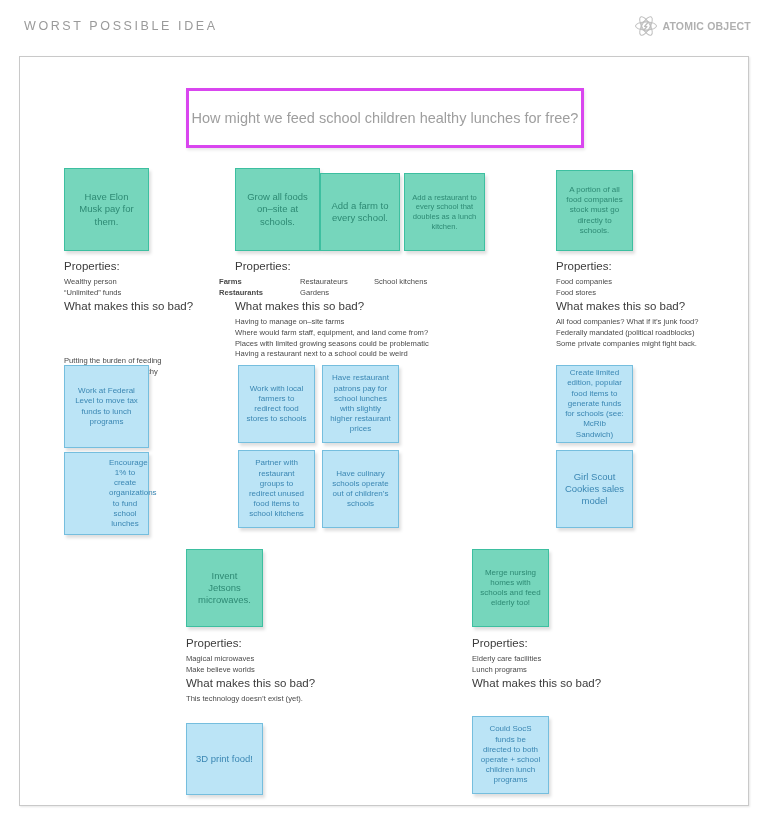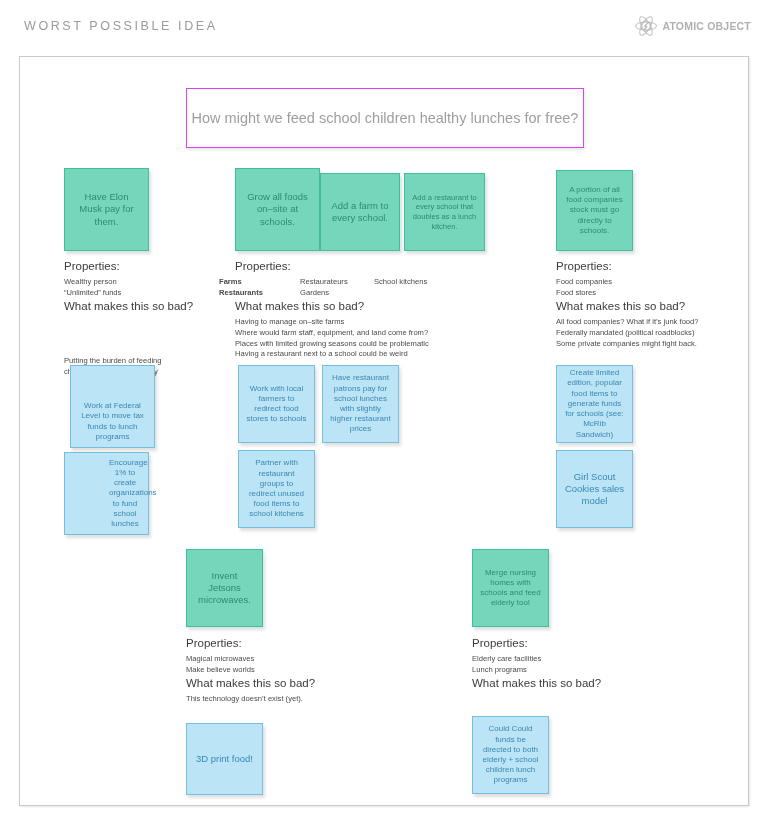--- a/index.html
+++ b/index.html
@@ -56,21 +56,21 @@
     border: 1px solid #c9c9c9;
     background: #ffffff;
     box-shadow: 1px 1px 2px rgba(0,0,0,0.10);
   }
 
   
   .prompt {
     position: absolute;
     left: 186px; top: 88px;
     width: 398px; height: 60px;
-    border: 1px solid #d946ef;
+    border: 3px solid #d946ef;
     background: #ffffff;
     box-shadow: 1px 2px 3px rgba(0,0,0,0.10);
     display: flex;
     align-items: center;
     justify-content: center;
   }
   .prompt-text {
     font-size: 14.5px;
     color: #9e9e9e;
     font-weight: 400;
@@ -153,21 +153,21 @@
   <div class="note teal" style="left:64px; top:168px; width:85px; height:83px; font-size:9.5px;">
     <span>Have Elon Musk pay for them.</span>
   </div>
   <div class="sec-head" style="left:64px; top:260px;">Properties:</div>
   <div class="prop-col" style="left:64px; top:277px; width:160px;">Wealthy person
 “Unlimited” funds</div>
   <div class="sec-head" style="left:64px; top:300px;">What makes this so bad?</div>
   <div class="body-txt" style="left:64px; top:317px; width:165px;margin-top:39px;">Putting the burden of feeding
 children on only the wealthy</div>
 
-  <div class="note blue" style="left:70px; top:365px; width:85px; height:83px; font-size:8px;align-items:flex-end;">
+  <div class="note blue" style="left:64px; top:365px; width:85px; height:83px; font-size:8px;">
     <span>Work at Federal Level to move tax funds to lunch programs</span>
   </div>
   <div class="note blue" style="left:64px; top:452px; width:85px; height:83px; font-size:8px;padding-left:44px;">
     <span>Encourage 1% to create organizations to fund school lunches</span>
   </div>
 
   <div class="note teal" style="left:235px; top:168px; width:85px; height:83px; font-size:9.5px;">
     <span>Grow all foods on–site at schools.</span>
   </div>
   <div class="note teal" style="left:320px; top:173px; width:80px; height:78px; font-size:9.5px;">
@@ -191,20 +191,23 @@
 
   <div class="note blue" style="left:238px; top:365px; width:77px; height:78px; font-size:8px;">
     <span>Work with local farmers to redirect food stores to schools</span>
   </div>
   <div class="note blue" style="left:322px; top:365px; width:77px; height:78px; font-size:8px;">
     <span>Have restaurant patrons pay for school lunches with slightly higher restaurant prices</span>
   </div>
   <div class="note blue" style="left:238px; top:450px; width:77px; height:78px; font-size:8px;">
     <span>Partner with restaurant groups to redirect unused food items to school kitchens</span>
   </div>
+  <div class="note blue" style="left:322px; top:450px; width:77px; height:78px; font-size:8px;">
+    <span>Have culinary schools operate out of children’s schools</span>
+  </div>
 
   <div class="note teal" style="left:556px; top:170px; width:77px; height:81px; font-size:8px;">
     <span>A portion of all food companies stock must go directly to schools.</span>
   </div>
   <div class="sec-head" style="left:556px; top:260px;">Properties:</div>
   <div class="prop-col" style="left:556px; top:277px; width:150px;">Food companies
 Food stores</div>
   <div class="sec-head" style="left:556px; top:300px;">What makes this so bad?</div>
   <div class="body-txt" style="left:556px; top:317px; width:180px;">All food companies? What if it’s junk food?
 Federally mandated (political roadblocks)
@@ -232,16 +235,16 @@
 
   <div class="note teal" style="left:472px; top:549px; width:77px; height:78px; font-size:8px;">
     <span>Merge nursing homes with schools and feed elderly too!</span>
   </div>
   <div class="sec-head" style="left:472px; top:637px;">Properties:</div>
   <div class="prop-col" style="left:472px; top:654px; width:170px;">Elderly care facilities
 Lunch programs</div>
   <div class="sec-head" style="left:472px; top:677px;">What makes this so bad?</div>
 
   <div class="note blue" style="left:472px; top:716px; width:77px; height:78px; font-size:8px;">
-    <span>Could Could funds be directed to both elderly + school children lunch programs</span>
+    <span>Could SocS funds be directed to both operate + school children lunch programs</span>
   </div>
 
 </div>
 
 </body></html>

